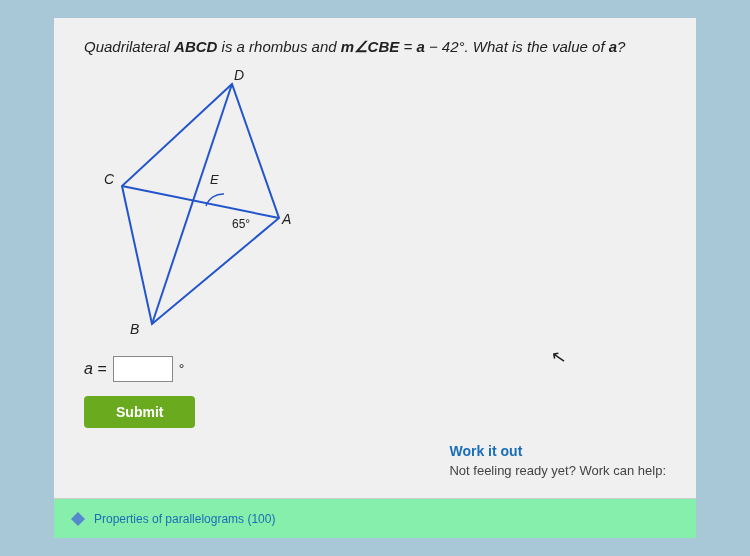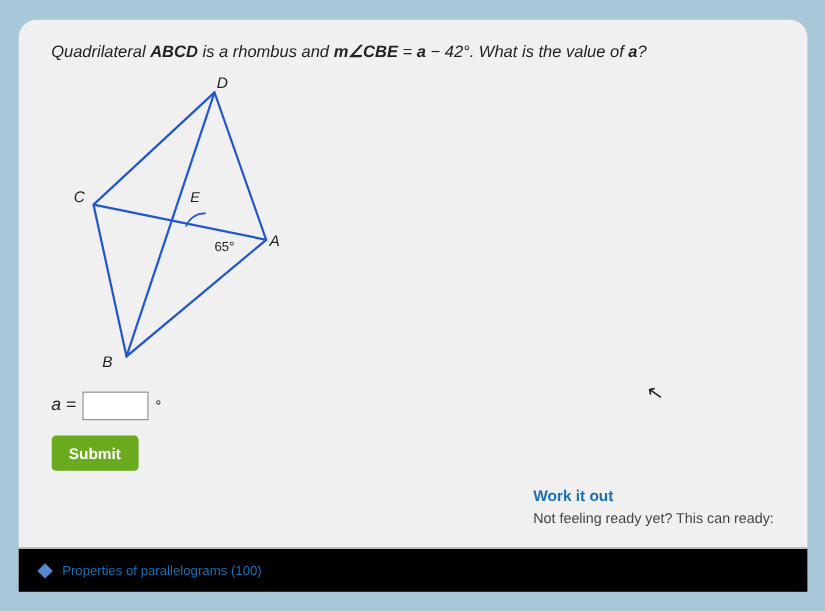--- a/index.html
+++ b/index.html
@@ -9,24 +9,24 @@
       height: 556px;
       background: #a8c8d8;
       font-family: Arial, sans-serif;
       overflow: hidden;
       display: flex;
       align-items: center;
       justify-content: center;
     }
 
     .main-card {
-      width: 717px;
+      width: 642px;
       height: 520px;
       background: #f0f0f0;
-      border-radius: 16px;
+      border-radius: 0;
       position: relative;
       padding: 20px 30px;
     }
 
     .question-text {
       font-size: 15px;
       color: #222;
       margin-bottom: 10px;
       font-style: italic;
     }
@@ -77,21 +77,21 @@
     .degree-label {
       font-size: 14px;
       color: #222;
     }
 
     .submit-btn {
       margin-top: 14px;
       background: #6aaa1e;
       color: white;
       border: none;
-      padding: 8px 16px;
+      padding: 8px 32px;
       font-size: 14px;
       font-weight: bold;
       border-radius: 4px;
       cursor: pointer;
     }
 
     .work-it-out-area {
       position: absolute;
       bottom: 60px;
       right: 30px;
@@ -111,21 +111,21 @@
       color: #444;
       margin-top: 3px;
     }
 
     .bottom-bar {
       position: absolute;
       bottom: 0;
       left: 0;
       right: 0;
       height: 40px;
-      background: #000000;
+      background: #86efac;
       border-top: 1px solid #ccc;
       display: flex;
       align-items: center;
       padding: 0 16px;
       gap: 8px;
     }
 
     .diamond-icon {
       width: 16px;
       height: 16px;
@@ -178,21 +178,21 @@
   <div class="input-row">
     <span class="input-label">a =</span>
     <input class="answer-input" type="text" placeholder="" style="">
     <span class="degree-label">°</span>
   </div>
 
   <button class="submit-btn">Submit</button>
 
   <div class="work-it-out-area">
     <a class="work-it-out-link" href="#">Work it out</a>
-    <div class="not-ready-text">Not feeling ready yet? This can ready:</div>
+    <div class="not-ready-text">Not feeling ready yet? Work can help:</div>
   </div>
 
   <div class="cursor-arrow">↖</div>
 
   <div class="bottom-bar">
     <svg class="diamond-icon" viewBox="0 0 16 16">
       <polygon points="8,1 15,8 8,15 1,8" fill="#5588cc"></polygon>
     </svg>
     <a class="resource-link" href="#">Properties of parallelograms (100)</a>
   </div>

